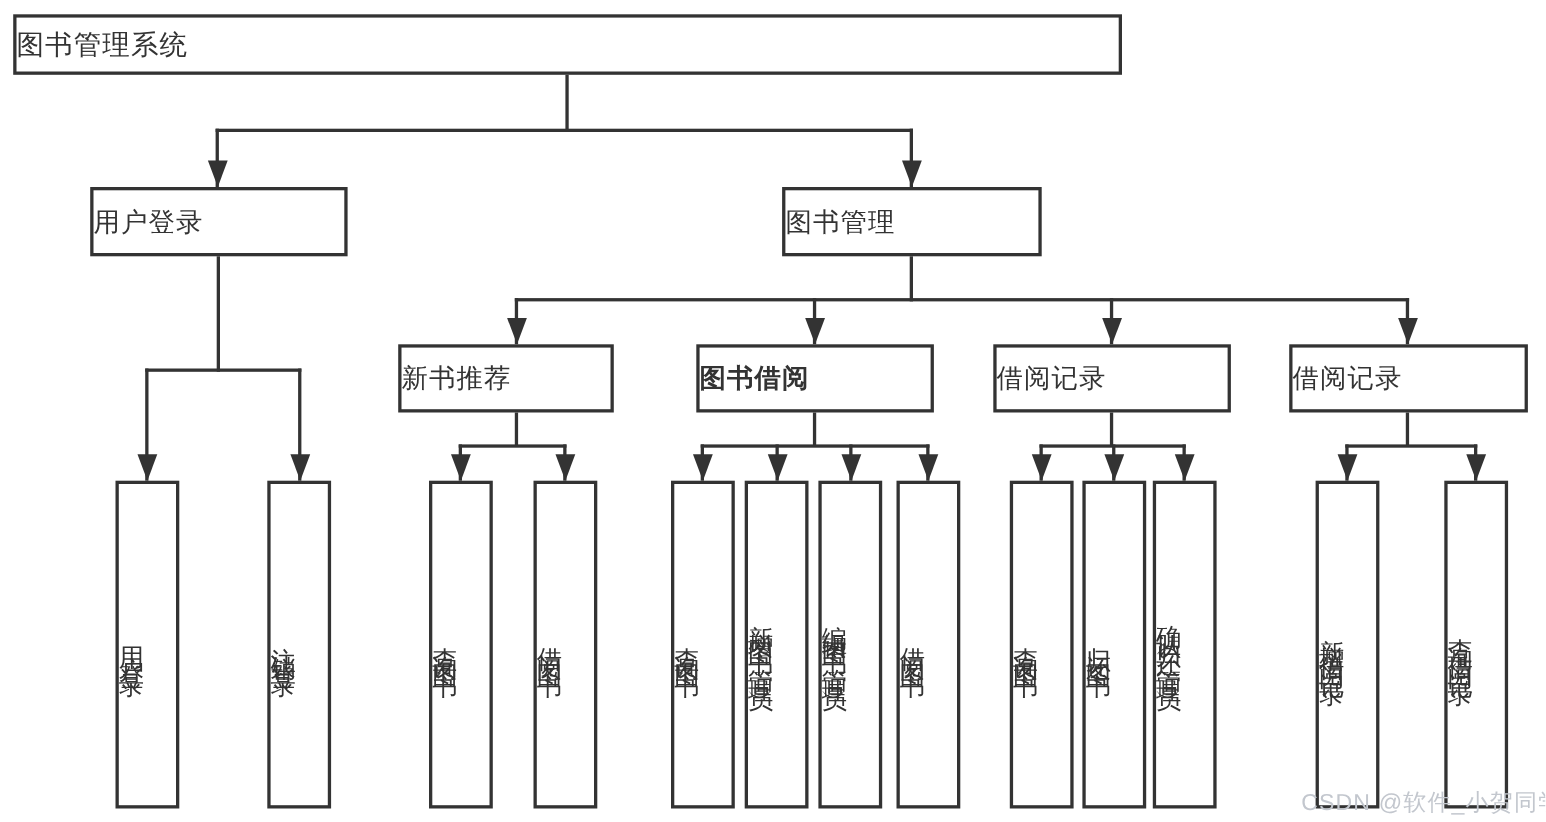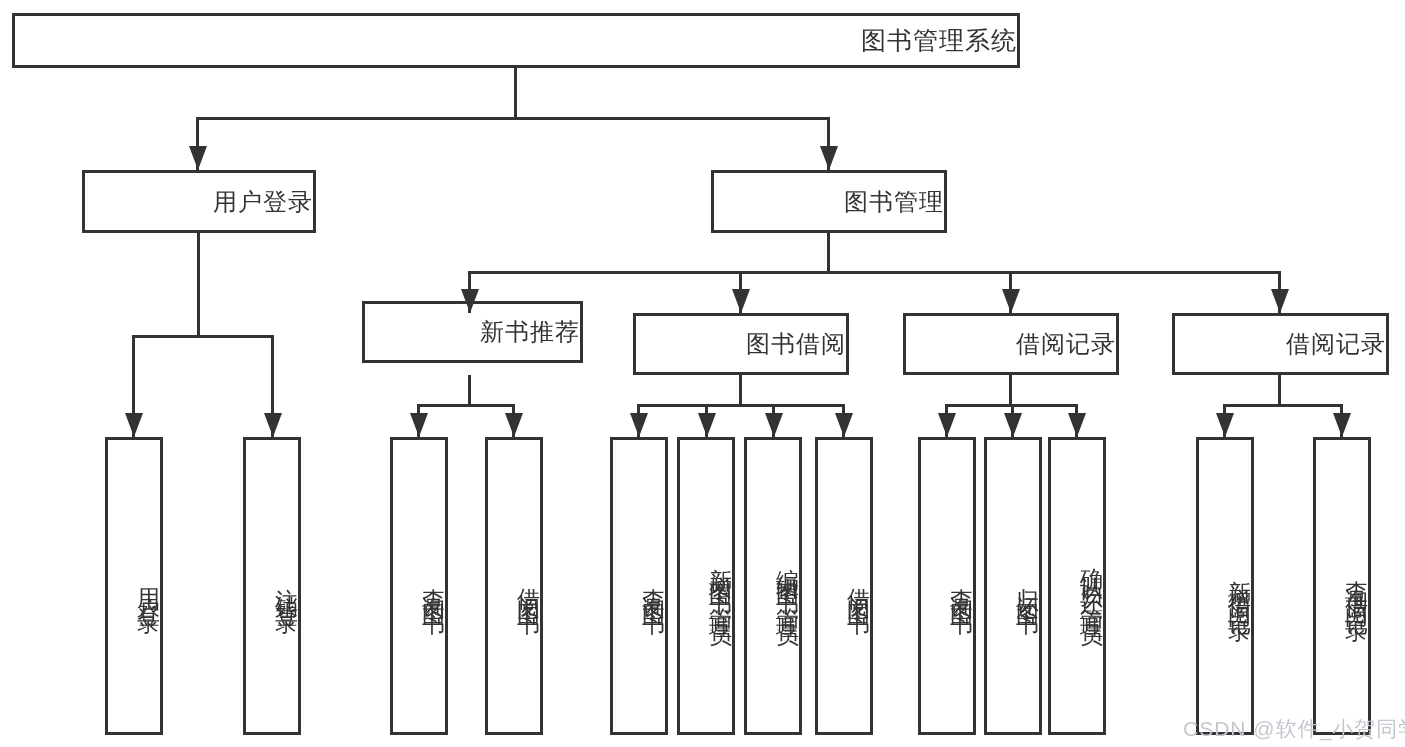--- a/index.html
+++ b/index.html
@@ -5,21 +5,21 @@
   html,body{margin:0;padding:0;background:#ffffff;}
   body{font-family:"Liberation Sans",sans-serif;}
   #canvas{position:relative;width:1405px;height:747px;background:#ffffff;overflow:hidden;}
   .box{
     position:absolute;
     box-sizing:border-box;
     border:3px solid #333333;
     background:#ffffff;
     display:flex;
     align-items:center;
-    justify-content:flex-end;
+    justify-content:flex-start;
     color:#333333;
     text-align:center;
   }
   .h-label{font-size:24px;letter-spacing:1px;}
   .root-label{font-size:25px;letter-spacing:1px;}
   .vbox span{
     writing-mode:vertical-rl;
     text-orientation:mixed;
     font-size:23px;
     letter-spacing:8px;
@@ -55,25 +55,25 @@
   </div>
 
   <div class="box h-label" style="left:82px;top:170px;width:234px;height:63px;">
     <span>用户登录</span>
   </div>
 
   <div class="box h-label" style="left:711px;top:170px;width:236px;height:63px;">
     <span>图书管理</span>
   </div>
 
-  <div class="box h-label" style="left:362px;top:301px;width:221px;height:62px;">
+  <div class="box h-label" style="left:362px;top:313px;width:196px;height:62px;">
     <span>新书推荐</span>
   </div>
 
-  <div class="box h-label" style="left:633px;top:313px;width:216px;height:62px;">
+  <div class="box h-label" style="left:633px;top:313px;width:216px;height:62px;font-weight:bold;">
     <span>图书借阅</span>
   </div>
 
   <div class="box h-label" style="left:903px;top:313px;width:216px;height:62px;">
     <span>借阅记录</span>
   </div>
 
   <div class="box h-label" style="left:1172px;top:313px;width:217px;height:62px;">
     <span>借阅记录</span>
   </div>

